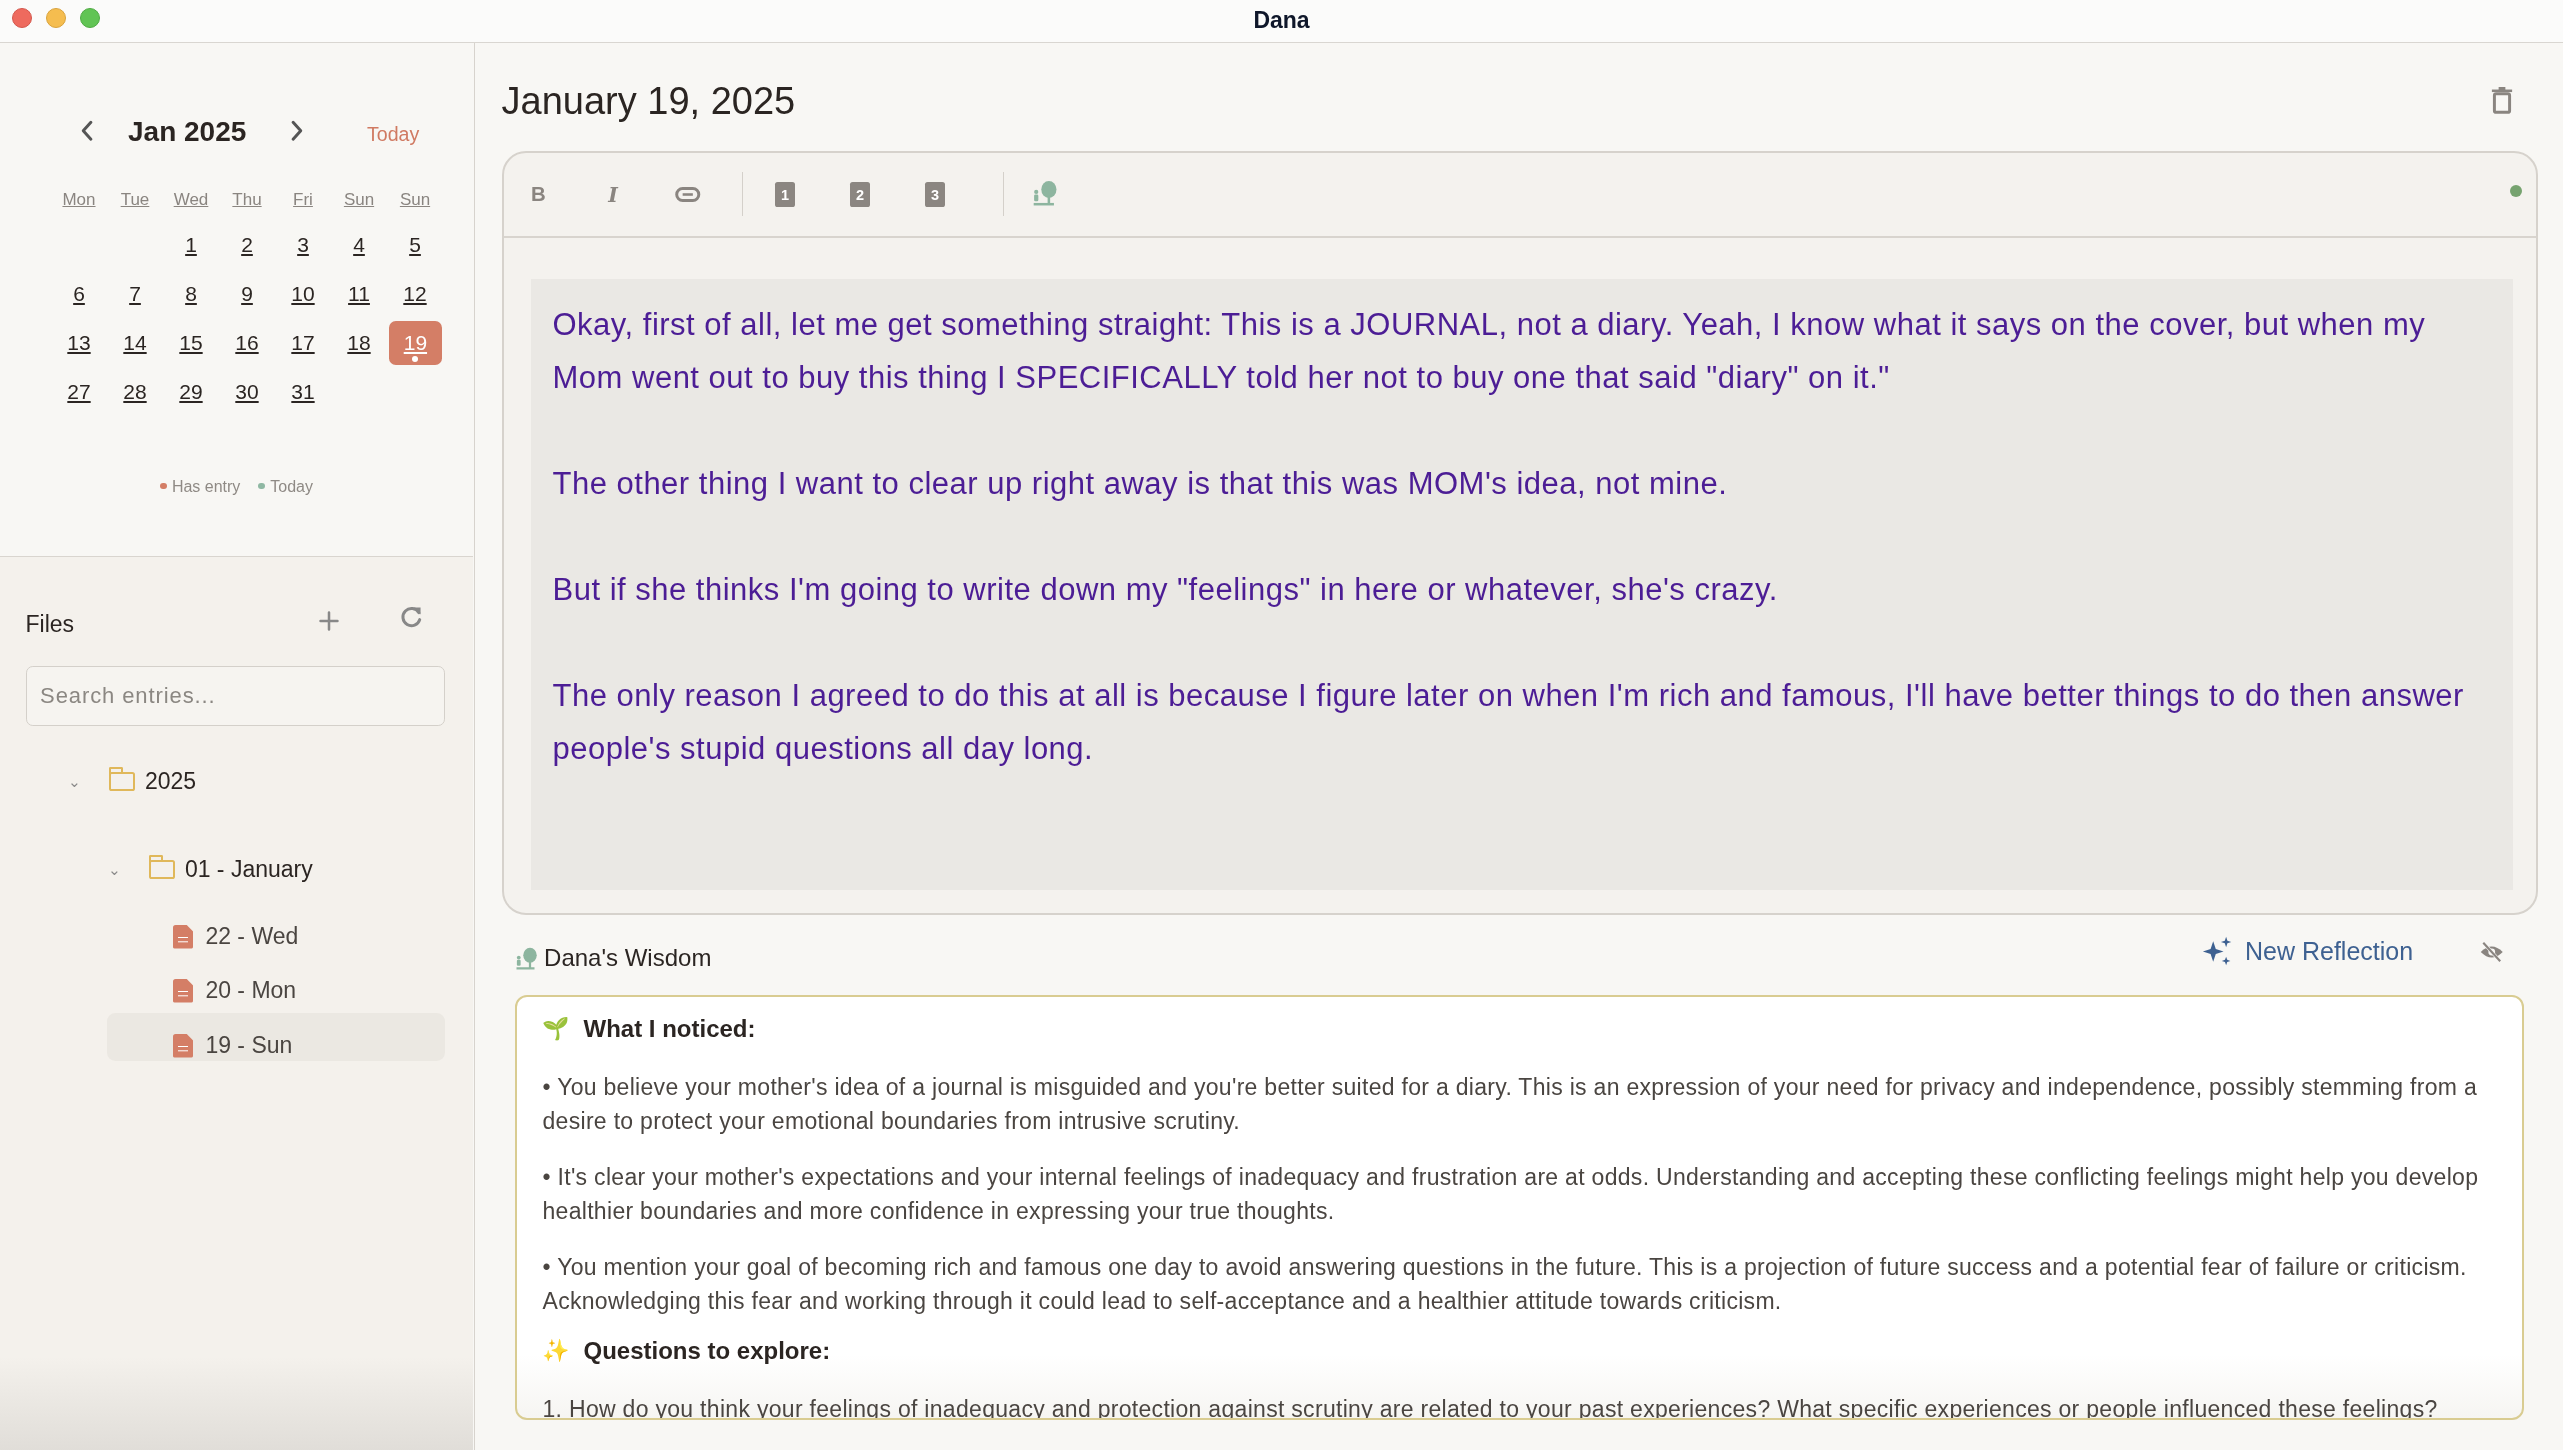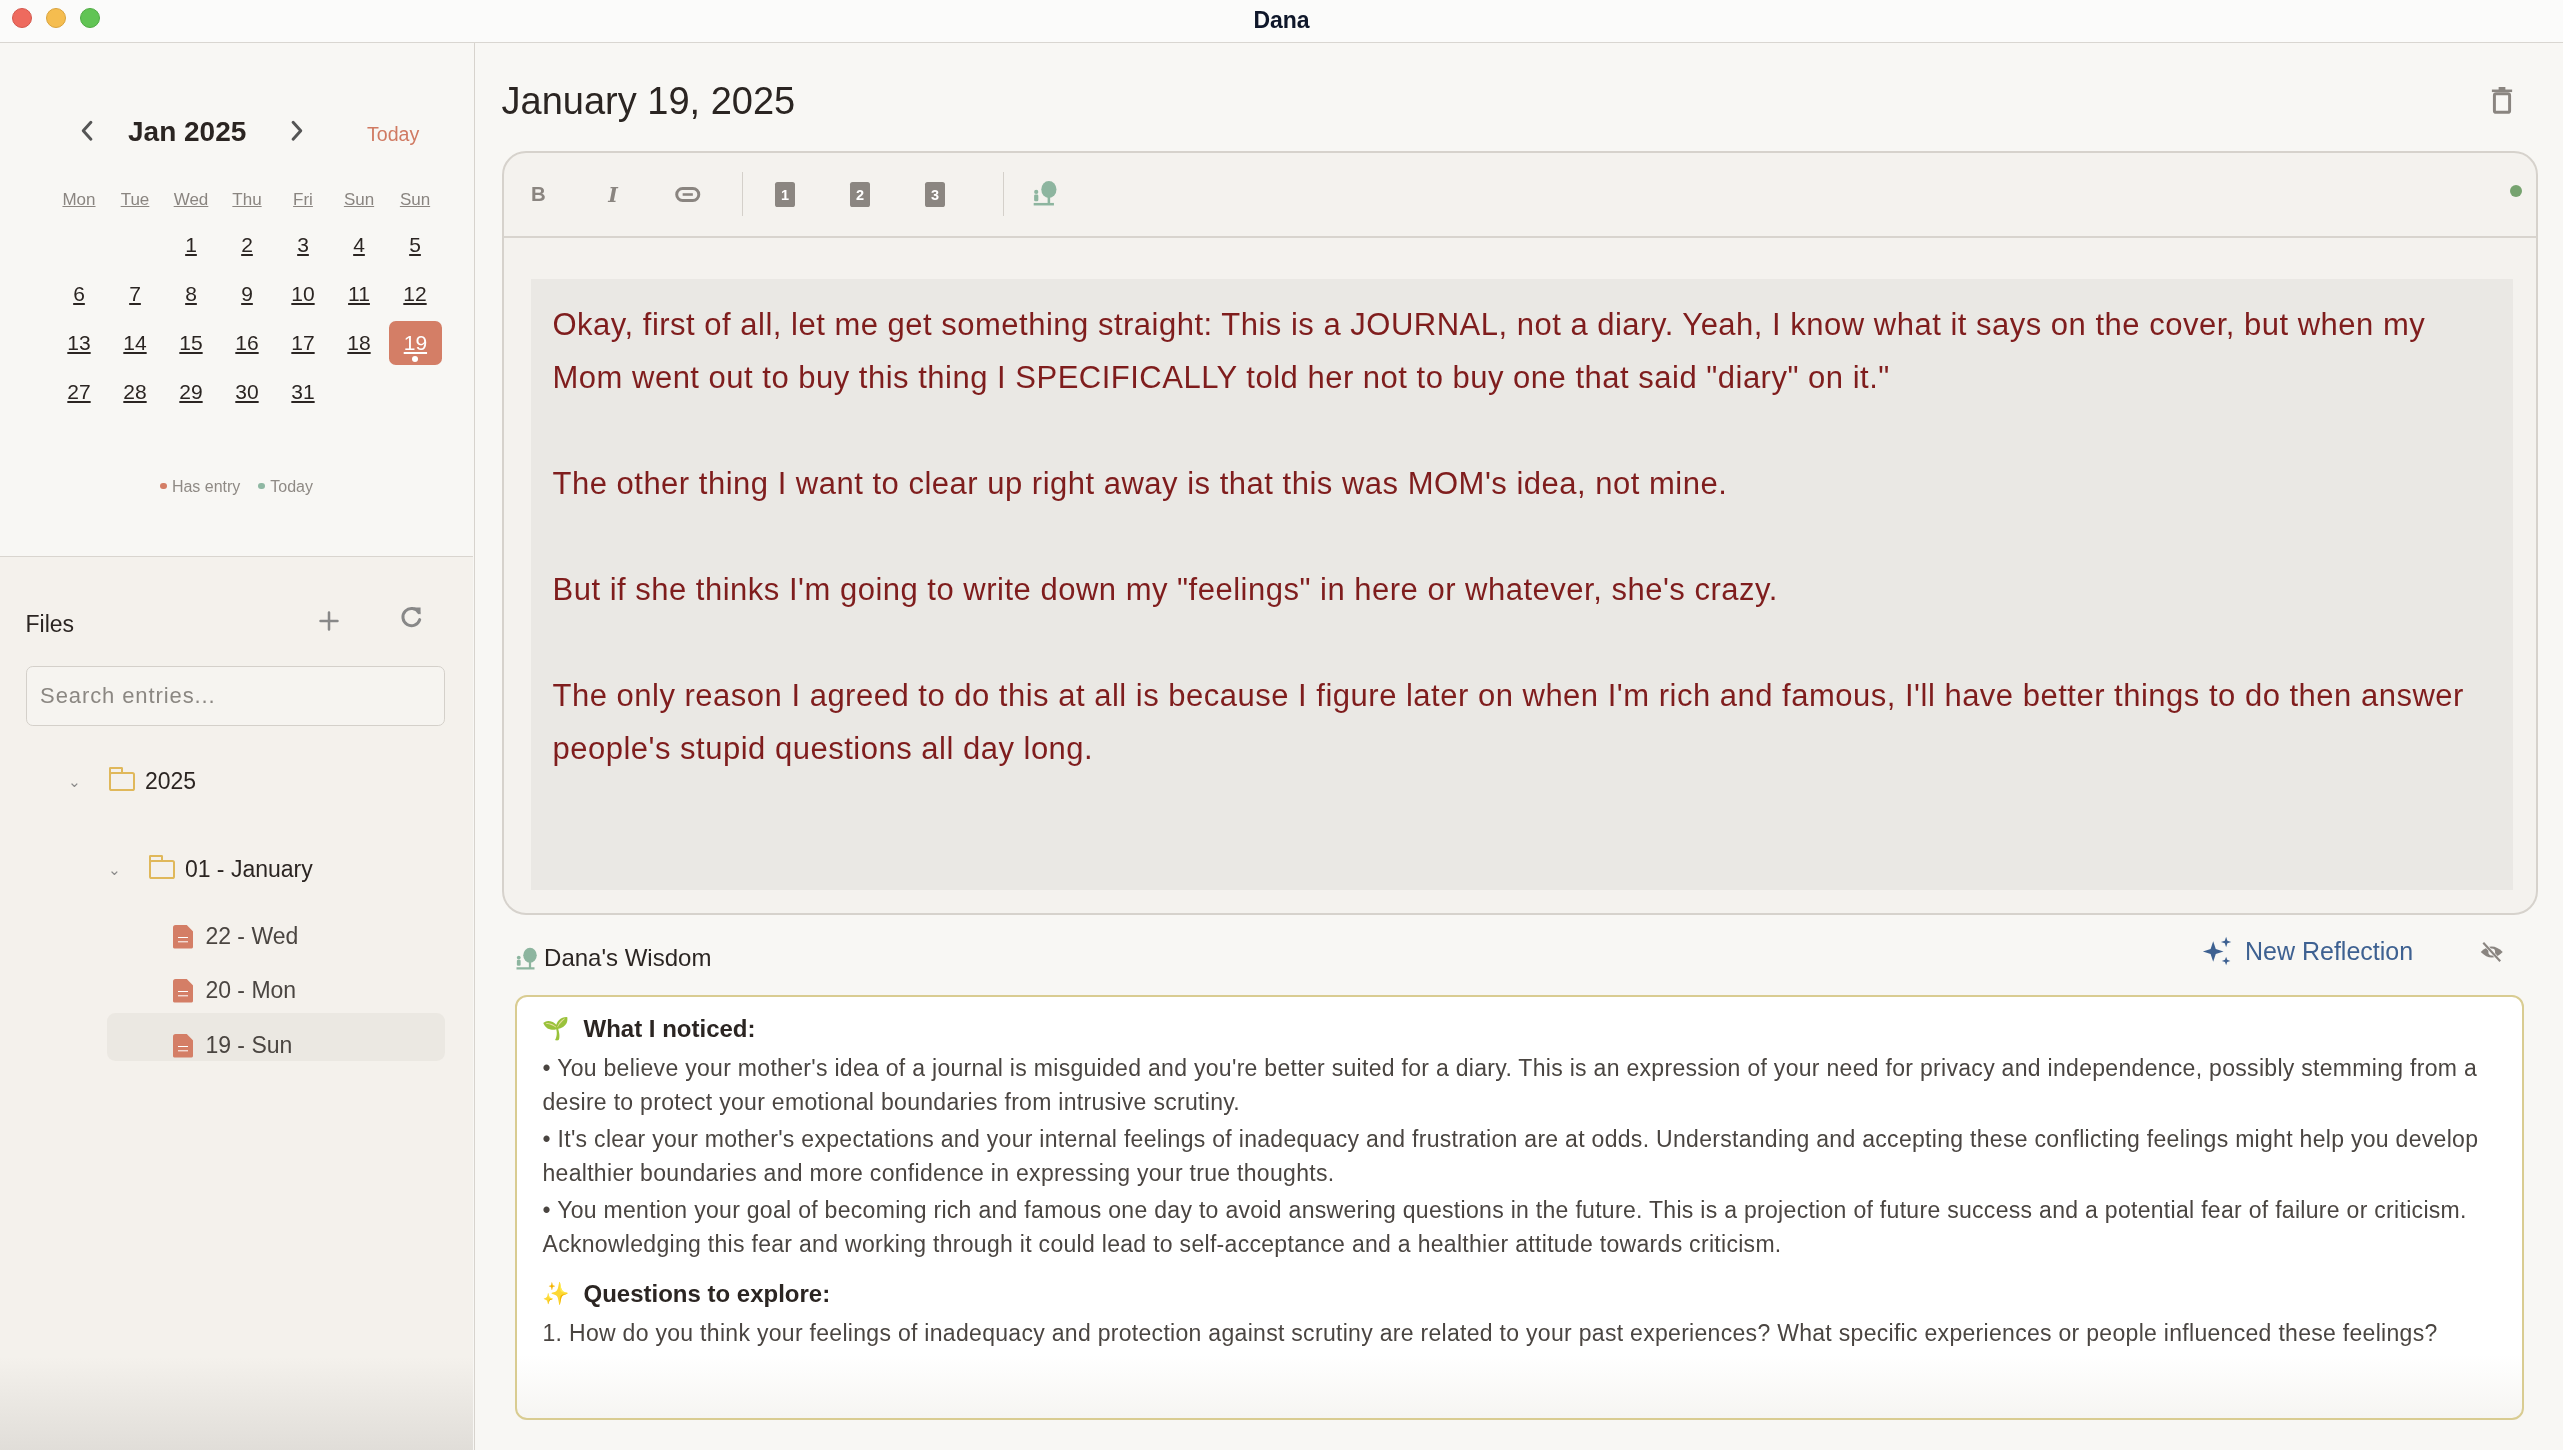--- a/index.html
+++ b/index.html
@@ -58,33 +58,33 @@
 
   .editor { position: absolute; left: 25.5px; top: 108px; width: 2036px; height: 764px; border: 2.6px solid #d6d2cc; border-radius: 24px; background: #f4f2ee; overflow: hidden; }
   .toolbar { position: absolute; left: 0; top: 0; width: 100%; height: 85px; border-bottom: 2.6px solid #d8d4ce; }
   .tb-btn { position: absolute; top: 22px; height: 39px; width: 39px; display: flex; align-items: center; justify-content: center; color: #8a8580; }
   .tb-sep { position: absolute; top: 18.7px; width: 1.7px; height: 44px; background: #d4d0ca; }
   .tb-b { font-weight: bold; font-size: 20.4px; }
   .tb-i { font-style: italic; font-weight: bold; font-size: 20.4px; font-family: "DejaVu Serif", serif; }
   .h-badge { width: 20.4px; height: 25.5px; background: #8b8681; border-radius: 2.6px; color: #fff; font-size: 14.5px; font-weight: bold; display: flex; align-items: center; justify-content: center; }
   .status-dot { position: absolute; right: 13.6px; top: 32px; width: 12px; height: 12px; border-radius: 50%; background: #76a36f; }
   .editor-body { position: absolute; left: 27px; top: 126px; width: 1982px; height: 611px; background: #eae8e4; padding: 18.7px 22px; }
-  .editor-body p { font-size: 31px; line-height: 53px; color: #7f1d1d; letter-spacing: 0.5px; margin-bottom: 53px; }
+  .editor-body p { font-size: 31px; line-height: 53px; color: #4c1d95; letter-spacing: 0.5px; margin-bottom: 53px; }
   .editor-body p:last-child { margin-bottom: 0; }
 
   .wisdom-header { position: absolute; left: 39px; top: 895px; height: 34px; display: flex; align-items: flex-end; font-size: 24px; color: #2b2522; }
   .wisdom-header .tree-ico { margin-right: 5.1px; }
   .new-reflection { position: absolute; left: 1726px; top: 893px; display: flex; align-items: center; font-size: 25px; color: #3e6191; }
   .new-reflection svg { margin-right: 12px; }
   .hide-btn { position: absolute; left: 2003px; top: 898px; width: 29px; height: 29px; }
 
   .wisdom-card { position: absolute; left: 39px; top: 952px; width: 2009px; height: 425px; background: linear-gradient(to bottom, #ffffff 85%, #f6f5f2); border: 2.6px solid #d9cc91; border-radius: 12px; padding: 13.6px 25.5px; overflow: hidden; }
   .wisdom-section-title { display: flex; align-items: center; font-size: 24px; font-weight: bold; color: #2b2522; height: 37px; }
   .wisdom-section-title .emoji { margin-right: 13.6px; font-size: 22px; }
-  .wisdom-bullet { font-size: 23px; line-height: 34px; color: #4a4541; margin-top: 3px; letter-spacing: 0.3px; }
+  .wisdom-bullet { font-size: 23px; line-height: 34px; color: #4a4541; margin-top: 22px; letter-spacing: 0.3px; }
   .wisdom-gap { height: 15.3px; }
 </style>
 </head>
 <body>
 
 <div class="titlebar">
   <div class="traffic tl-red"></div>
   <div class="traffic tl-yellow"></div>
   <div class="traffic tl-green"></div>
   <div class="app-title">Dana</div>

